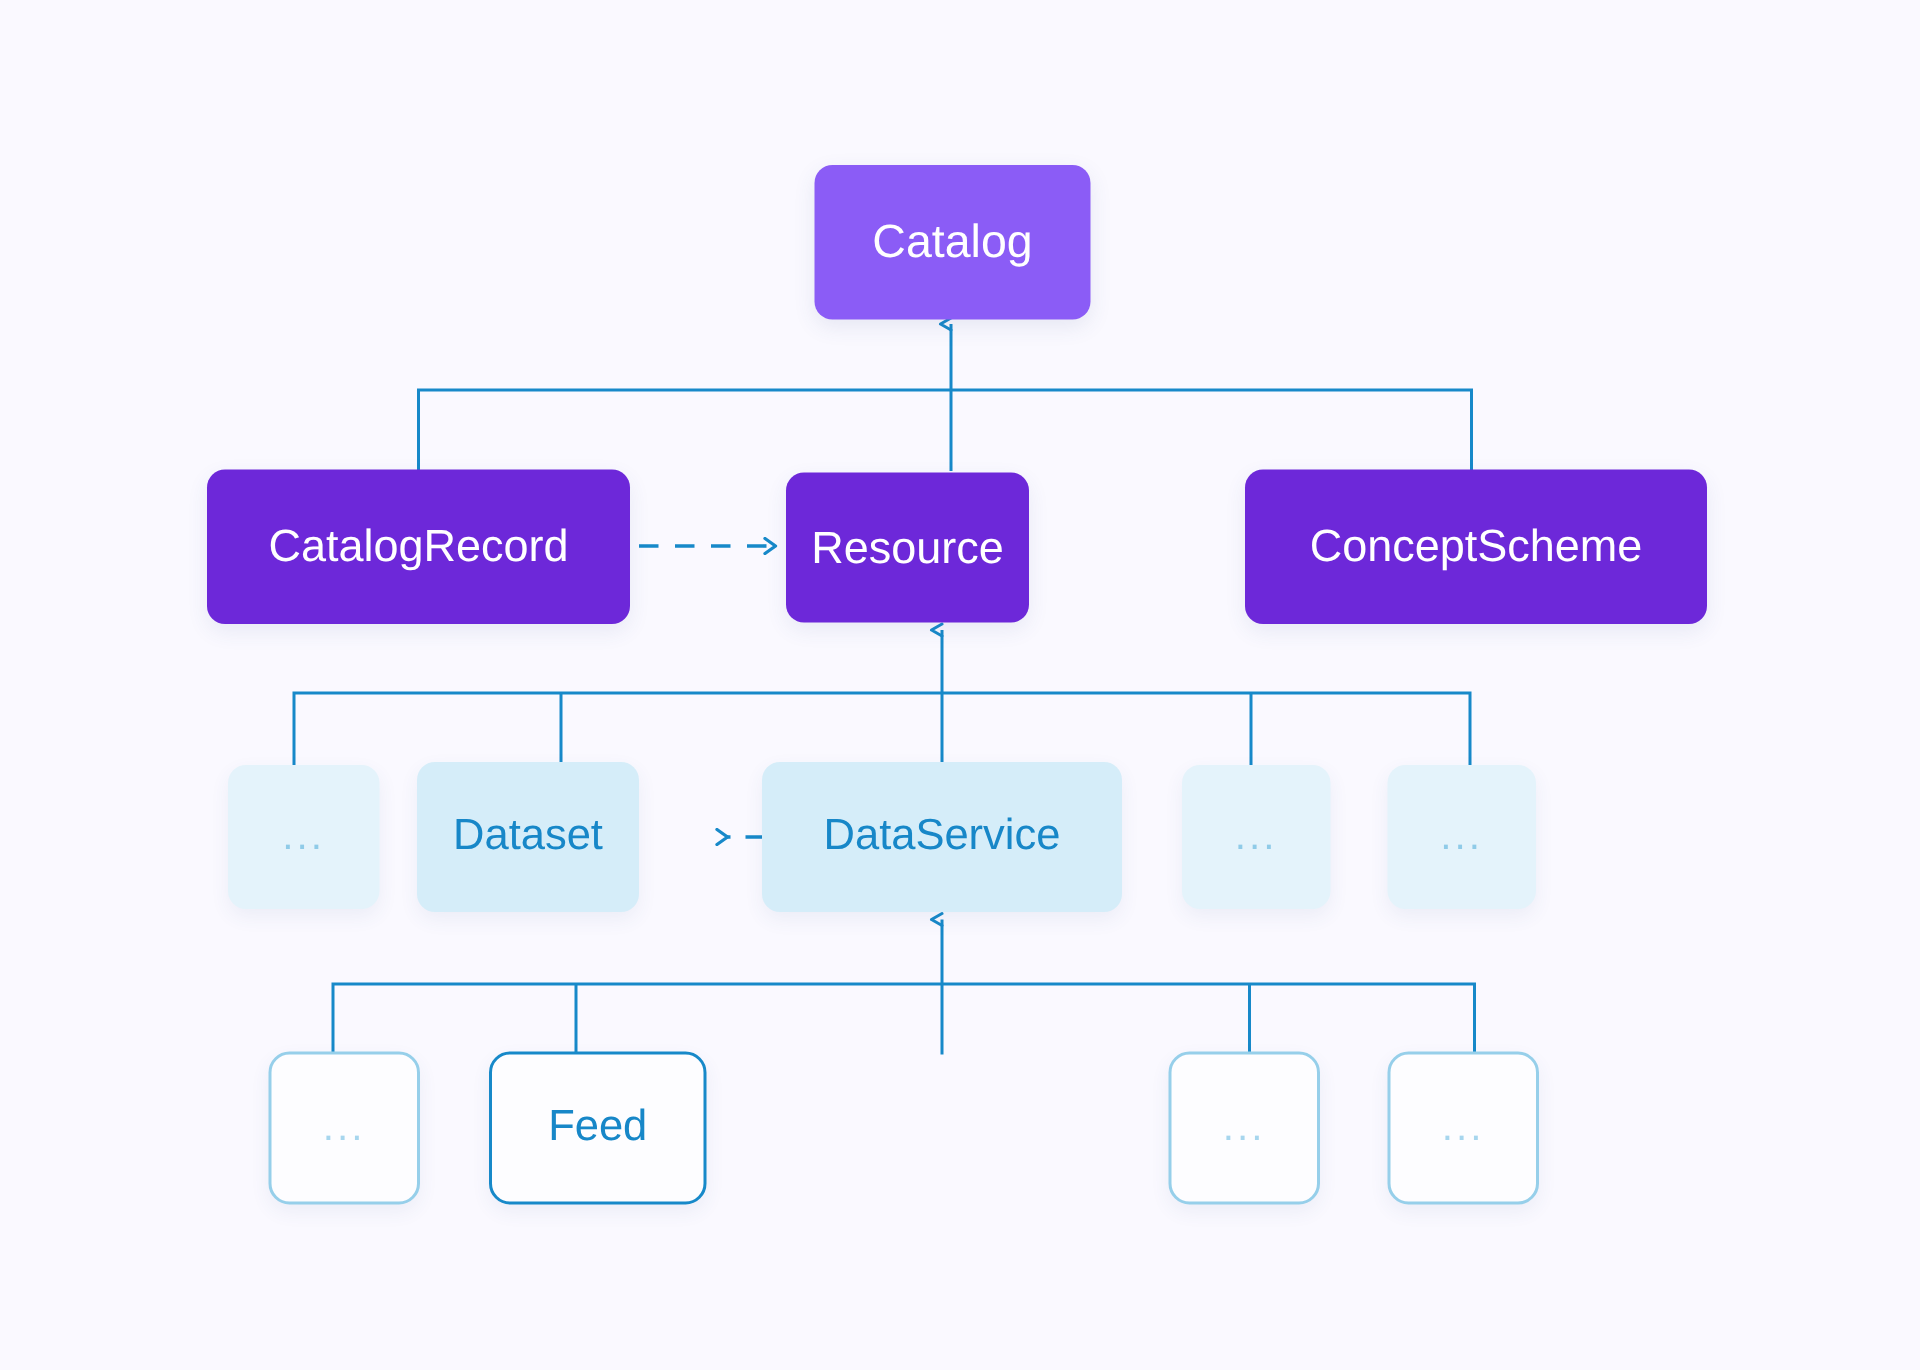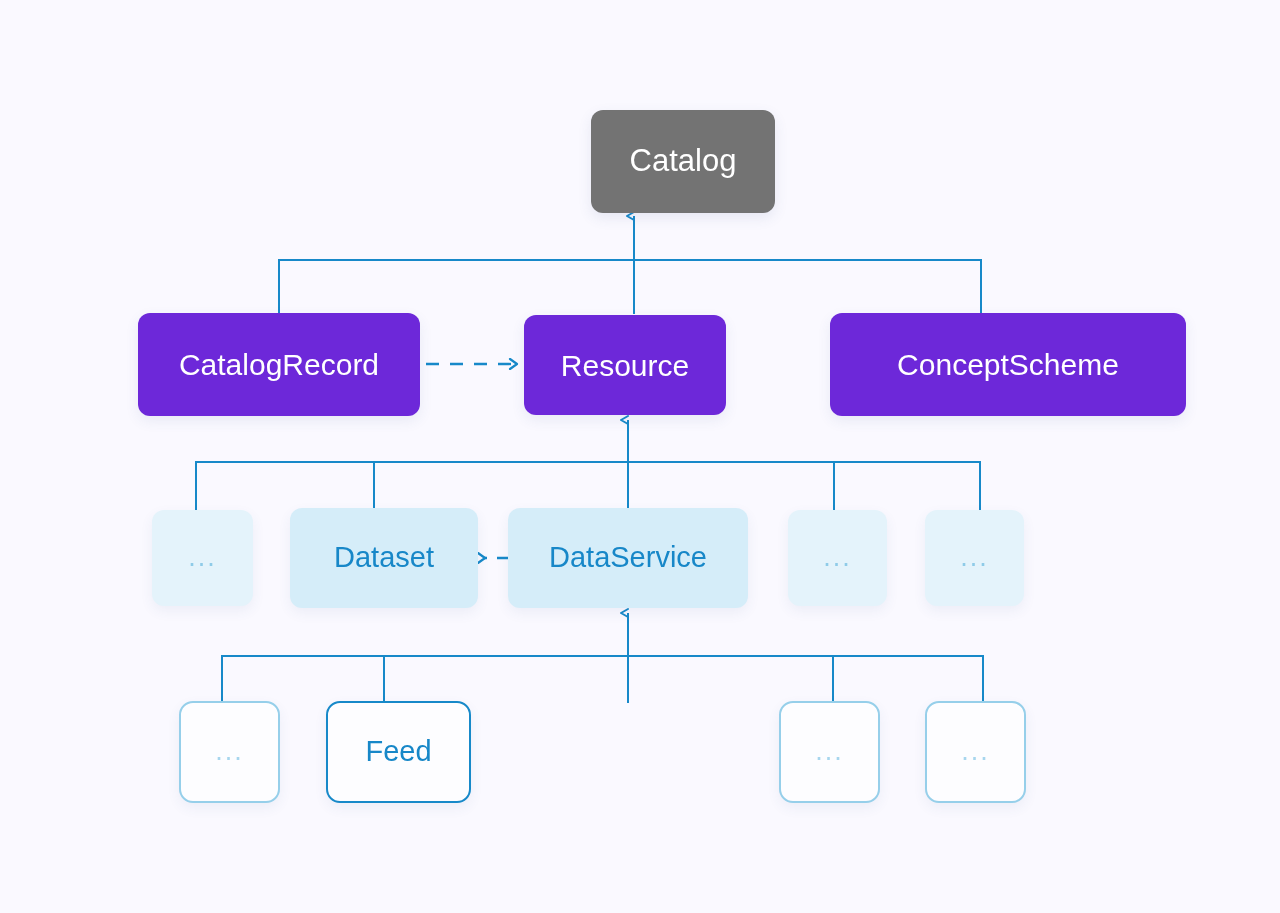--- a/index.html
+++ b/index.html
@@ -32,26 +32,25 @@
     display: flex;
     align-items: center;
     justify-content: center;
     box-sizing: border-box;
     text-align: center;
     line-height: 1.1;
     user-select: none;
   }
   
   .lvl1 {
-    background: #737373;
+    background: #8b5cf6;
     color: #ffffff;
     border-radius: 12px;
     font-size: 31px;
     box-shadow: 0 5px 14px rgba(60,80,140,0.10);
-    margin-left: 48px;
   }
   
   .lvl2 {
     background: #6d28d9;
     color: #ffffff;
     border-radius: 12px;
     font-size: 30px;
     box-shadow: 0 5px 14px rgba(60,80,140,0.09);
   }
   
@@ -138,33 +137,33 @@
   </svg>
 
   <div class="node lvl1" style="left:543px; top:110px; width:184px; height:103px;">
     <span>Catalog</span>
   </div>
 
   <div class="node lvl2" style="left:138px; top:313px; width:282px; height:103px;">
     <span>CatalogRecord</span>
   </div>
 
-  <div class="node lvl2" style="left:524px; top:315px; width:202px; height:100px;justify-content:center;">
+  <div class="node lvl2" style="left:524px; top:315px; width:162px; height:100px;justify-content:center;">
     <span>Resource</span>
   </div>
 
-  <div class="node lvl2" style="left:830px; top:313px; width:356px; height:103px;">
+  <div class="node lvl2" style="left:830px; top:313px; width:308px; height:103px;">
     <span>ConceptScheme</span>
   </div>
 
   <div class="node lvl3 ghost" style="left:152px; top:510px; width:101px; height:96px;">
     <span class="ellipsis-text">...</span>
   </div>
 
-  <div class="node lvl3" style="left:290px; top:508px; width:188px; height:100px;">
+  <div class="node lvl3" style="left:278px; top:508px; width:148px; height:100px;">
     <span>Dataset</span>
   </div>
 
   <div class="node lvl3" style="left:508px; top:508px; width:240px; height:100px;">
     <span>DataService</span>
   </div>
 
   <div class="node lvl3 ghost" style="left:788px; top:510px; width:99px; height:96px;">
     <span class="ellipsis-text">...</span>
   </div>

